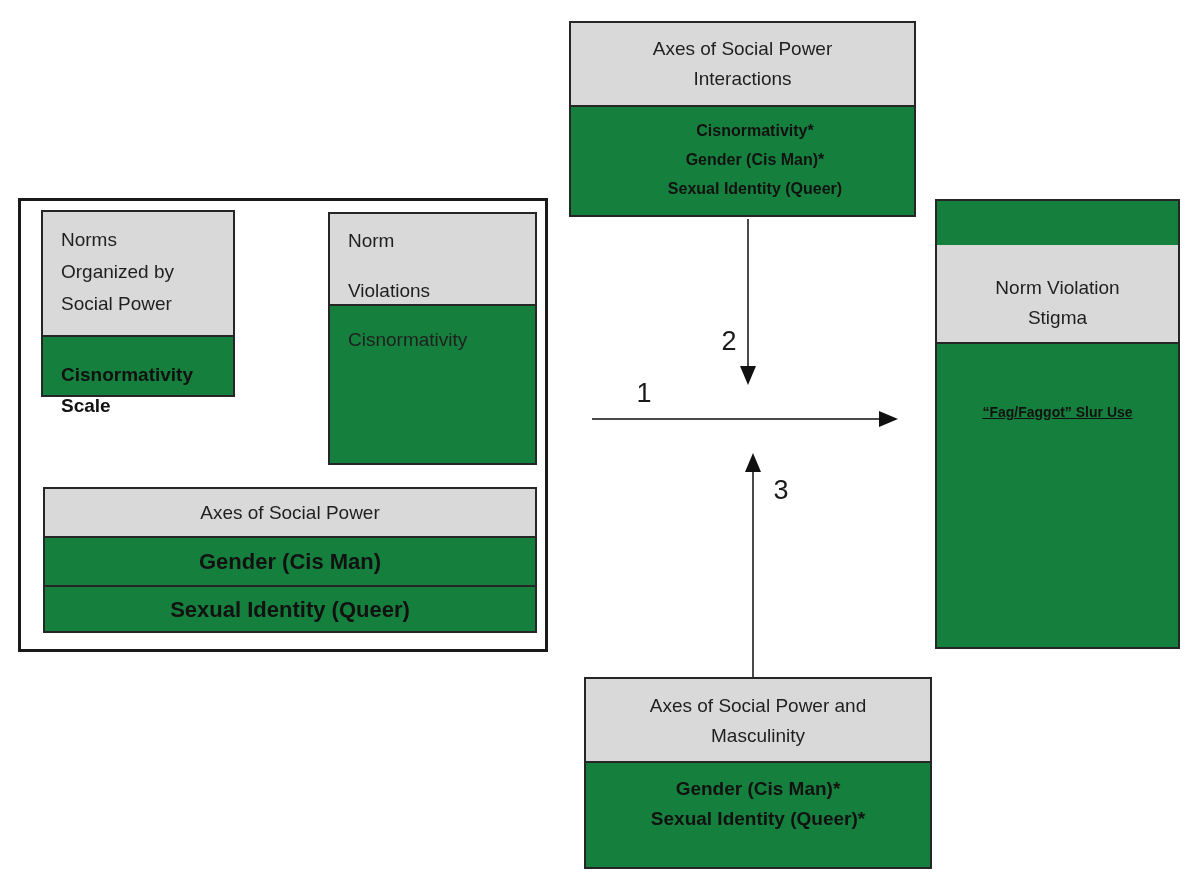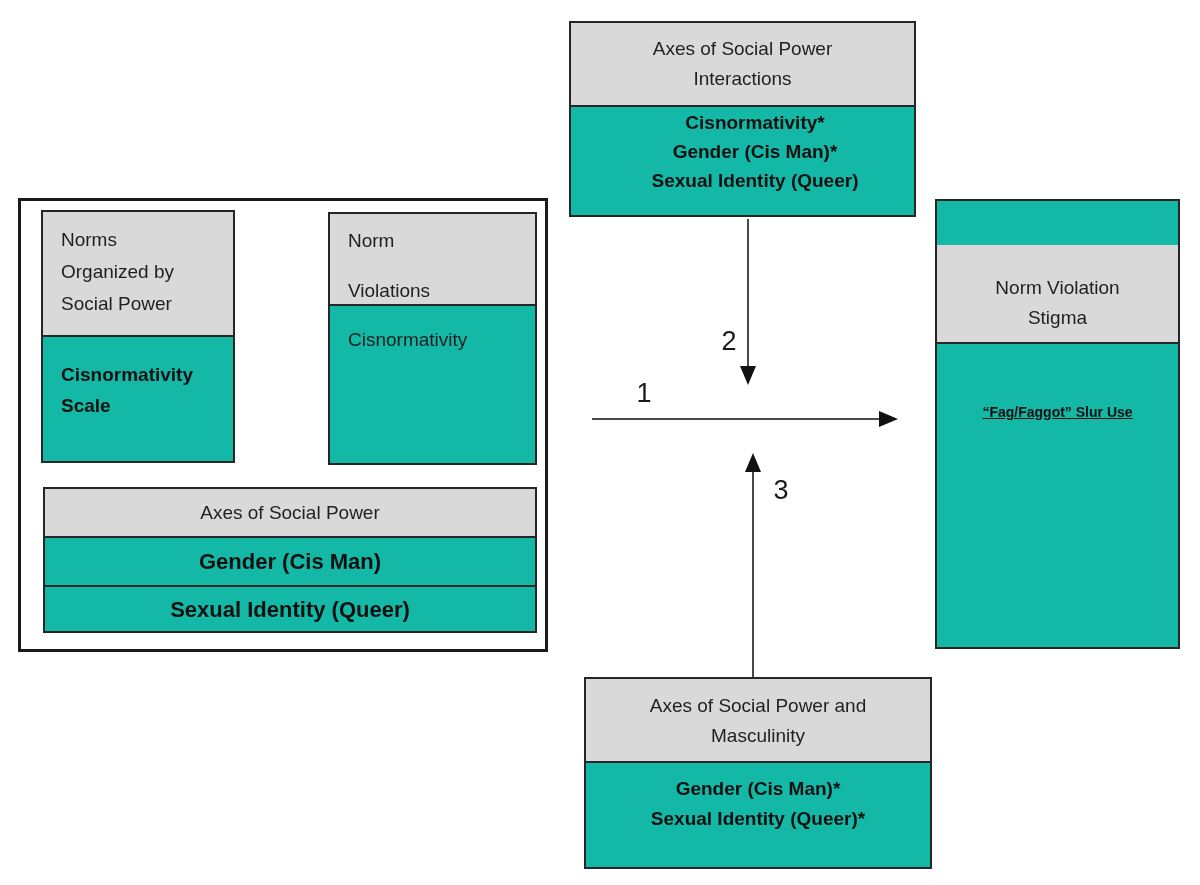--- a/index.html
+++ b/index.html
@@ -19,42 +19,42 @@
     width: 1200px;
     height: 885px;
     background: #ffffff;
     overflow: hidden;
   }
 
   
   .box {
     position: absolute;
     border: 2px solid var(--border-col);
-    background: #14b8a6;
+    background: #15803d;
   }
   .box-hdr {
     background: var(--header-fill);
     border-bottom: 2px solid var(--border-col);
     font-size: 19px;
     color: var(--text-col);
   }
   .hdr-center { text-align: center; }
   .hdr-left { text-align: left; padding-left: 18px; }
   .bold { font-weight: bold; color: #111; }
 
   
   .outer-left {
     position: absolute;
     left: 18px; top: 198px; width: 530px; height: 454px;
     border: 3px solid #1a1a1a;
     background: #ffffff;
   }
 
   
-  .norms-box { left: 41px; top: 210px; width: 194px; height: 253px; }
+  .norms-box { left: 41px; top: 210px; width: 194px; height: 187px; }
   .norms-box .box-hdr { height: 125px; padding-top: 12px; line-height: 32px; }
   .norms-box .box-body { padding: 22px 10px 0 18px; font-size: 19px; line-height: 31px; }
 
   
   .violations-box { left: 328px; top: 212px; width: 209px; height: 253px; }
   .violations-box .box-hdr { height: 92px; padding-top: 2px; }
   .violations-box .hdr-line { height: 50px; display: flex; align-items: center; }
   .violations-box .box-body { padding: 20px 10px 0 18px; font-size: 19px; line-height: 28px; }
 
   
@@ -67,21 +67,21 @@
   }
   .axes-table .t-row {
     height: 47px; display: flex; align-items: center; justify-content: center;
     font-size: 22px;
   }
   .axes-table .t-row + .t-row { border-top: 2px solid var(--border-col); }
 
   
   .top-box { left: 569px; top: 21px; width: 347px; height: 196px; }
   .top-box .box-hdr { height: 84px; padding-top: 11px; line-height: 30px; }
-  .top-box .box-body { padding-top: 1px; text-align: center; font-size: 19px; line-height: 29px; margin-left: 25px; }
+  .top-box .box-body { padding-top: 9px; text-align: center; font-size: 16px; line-height: 29px; margin-left: 25px; }
 
   .bottom-box { left: 584px; top: 677px; width: 348px; height: 192px; }
   .bottom-box .box-hdr { height: 84px; padding-top: 12px; line-height: 30px; }
   .bottom-box .box-body { padding-top: 11px; text-align: center; font-size: 19px; line-height: 30px; }
 
   .right-box { left: 935px; top: 199px; width: 245px; height: 450px; }
   .right-box .box-hdr { height: 99px; padding-top: 28px; line-height: 30px; margin-top: 44px; }
   .right-box .box-body { padding: 60px 2px 0 2px; text-align: center; font-size: 14px; text-decoration: underline; }
 
   

